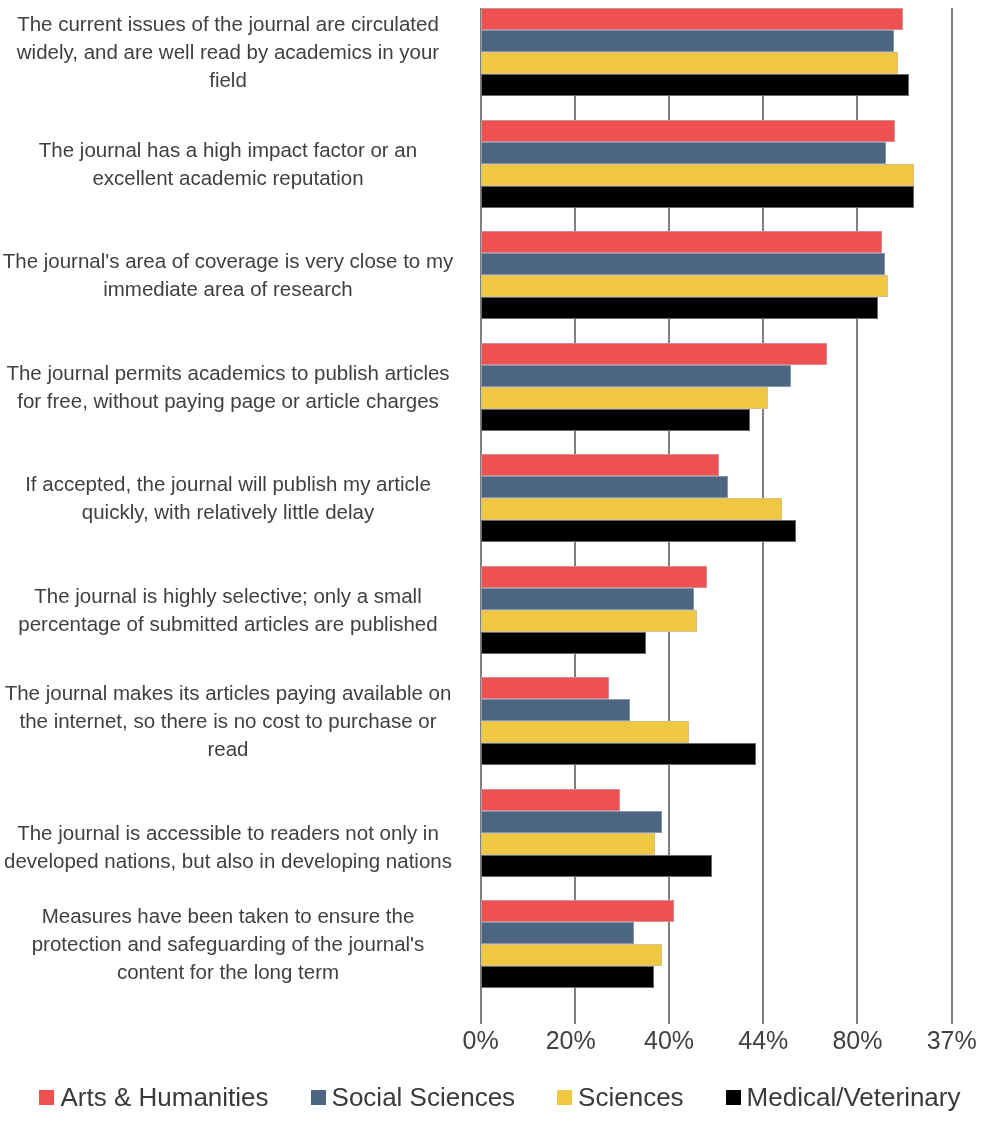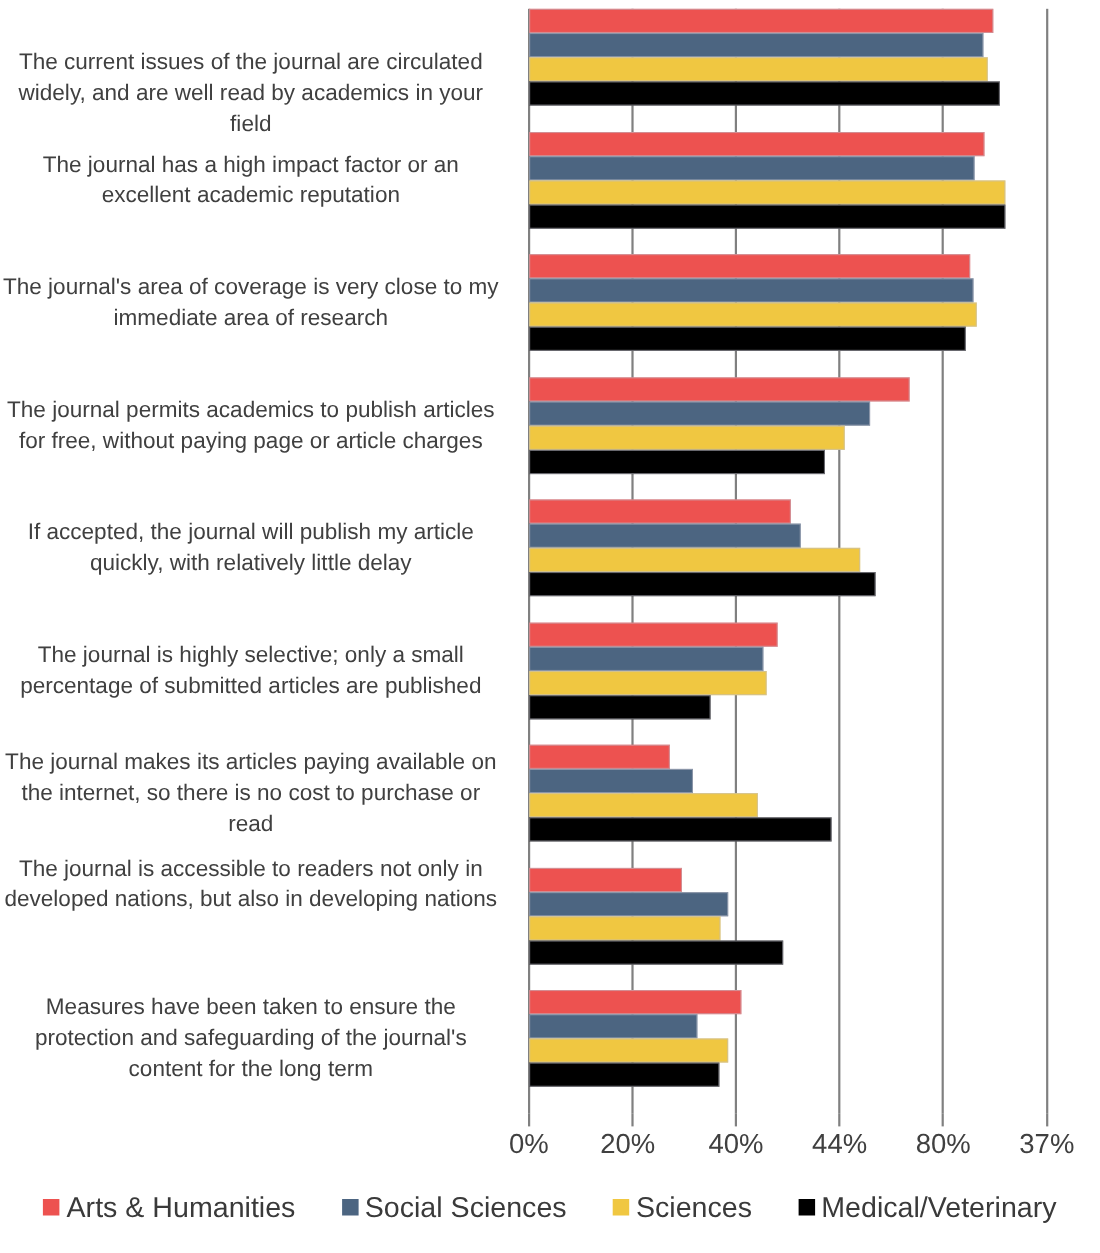--- a/index.html
+++ b/index.html
@@ -134,28 +134,28 @@
     color: #3a3a3a;
     white-space: nowrap;
   }
 </style>
 </head>
 <body>
 
 <div id="chart-root">
 
   <div id="labels-layer">
-      <div class="cat-label" style="position: absolute; top: 10px; margin-top: 33px;">The current issues of the journal are circulated widely, and are well read by academics in your field</div>
+      <div class="cat-label" style="position: absolute; top: 10px;">The current issues of the journal are circulated widely, and are well read by academics in your field</div>
       <div class="cat-label" style="position: absolute; top: 135.5px;">The journal has a high impact factor or an excellent academic reputation</div>
       <div class="cat-label" style="position: absolute; top: 247px;">The journal's area of coverage is very close to my immediate area of research</div>
       <div class="cat-label" style="position: absolute; top: 358.5px;">The journal permits academics to publish articles for free, without paying page or article charges</div>
       <div class="cat-label" style="position: absolute; top: 470px;">If accepted, the journal will publish my article quickly, with relatively little delay</div>
       <div class="cat-label" style="position: absolute; top: 581.5px;">The journal is highly selective; only a small percentage of submitted articles are published</div>
       <div class="cat-label" style="position: absolute; top: 679px;">The journal makes its articles paying available on the internet, so there is no cost to purchase or read</div>
-      <div class="cat-label" style="position: absolute; top: 776px;">The journal is accessible to readers not only in developed nations, but also in developing nations</div>
+      <div class="cat-label" style="position: absolute; top: 819px;">The journal is accessible to readers not only in developed nations, but also in developing nations</div>
       <div class="cat-label" style="position: absolute; top: 902px;">Measures have been taken to ensure the protection and safeguarding of the journal's content for the long term</div>
     </div>
 
   <div class="plot-area">
     <div class="gridlines" id="gridlines-layer">
         <div class="gridline" style="left: 0px; background: rgb(128, 128, 128);"></div>
         <div class="gridline" style="left: 94.2px; background: rgb(128, 128, 128);"></div>
         <div class="gridline" style="left: 188.4px; background: rgb(128, 128, 128);"></div>
         <div class="gridline" style="left: 282.6px; background: rgb(128, 128, 128);"></div>
         <div class="gridline" style="left: 376.8px; background: rgb(128, 128, 128);"></div>

